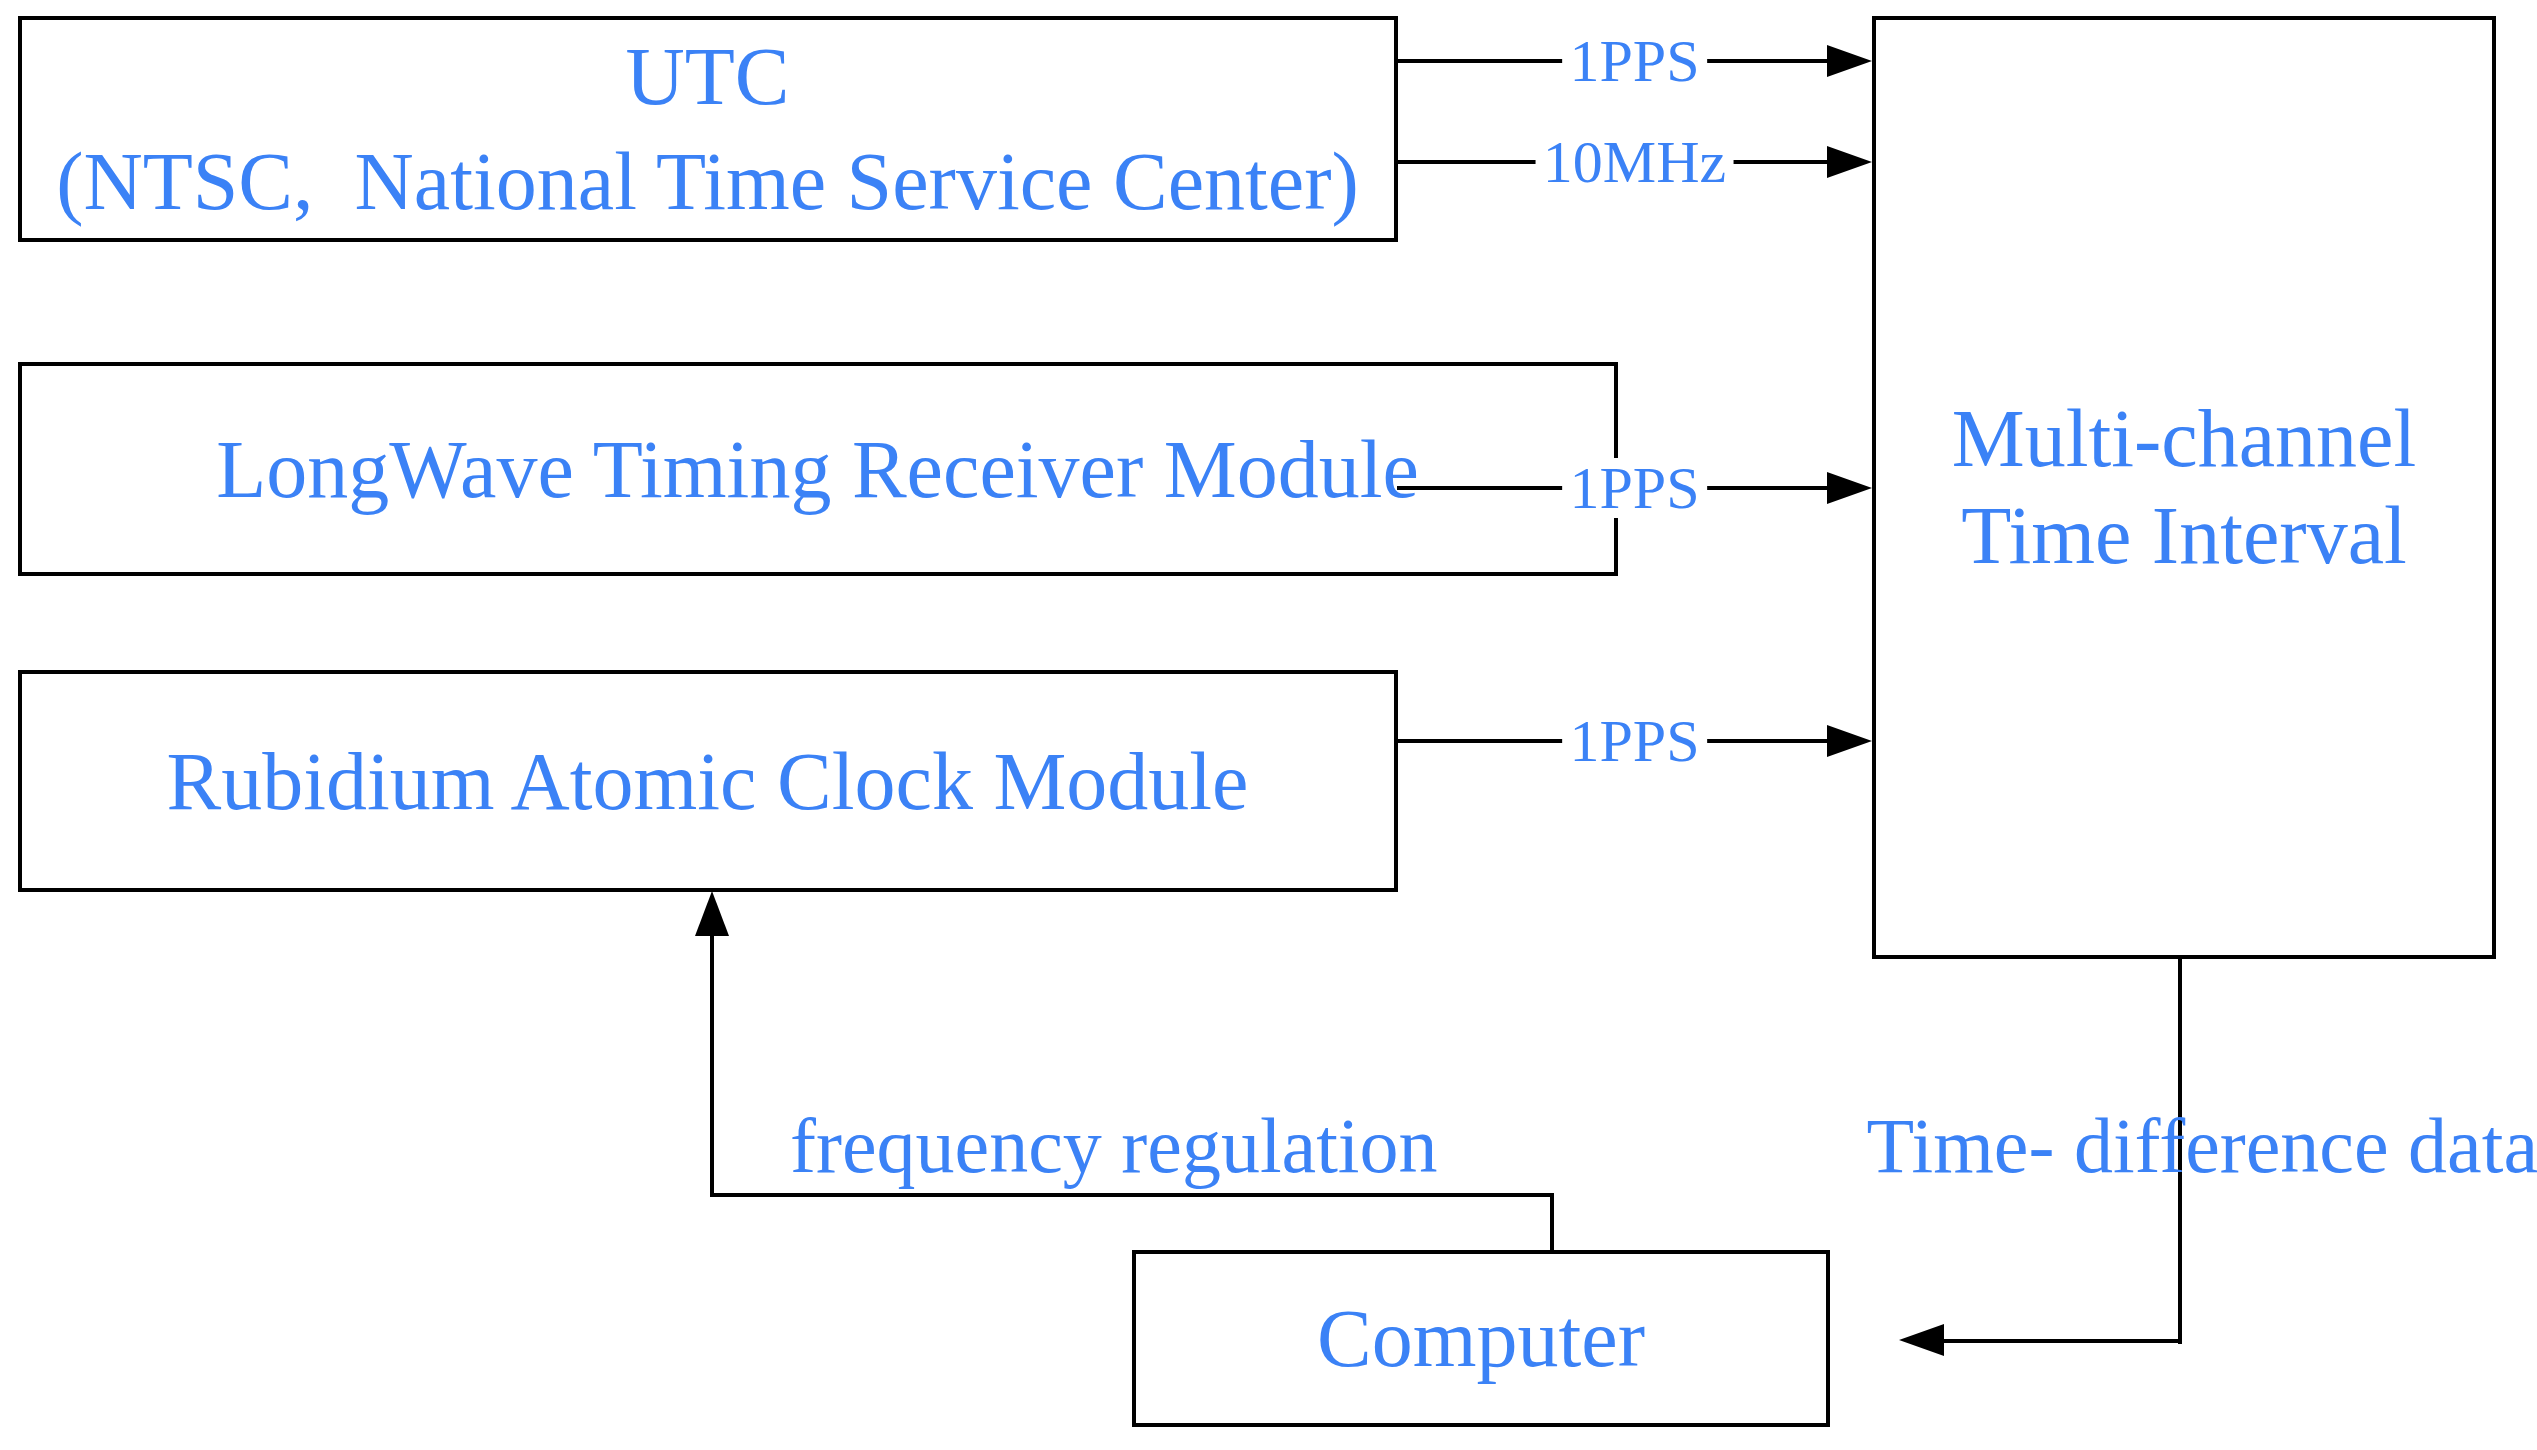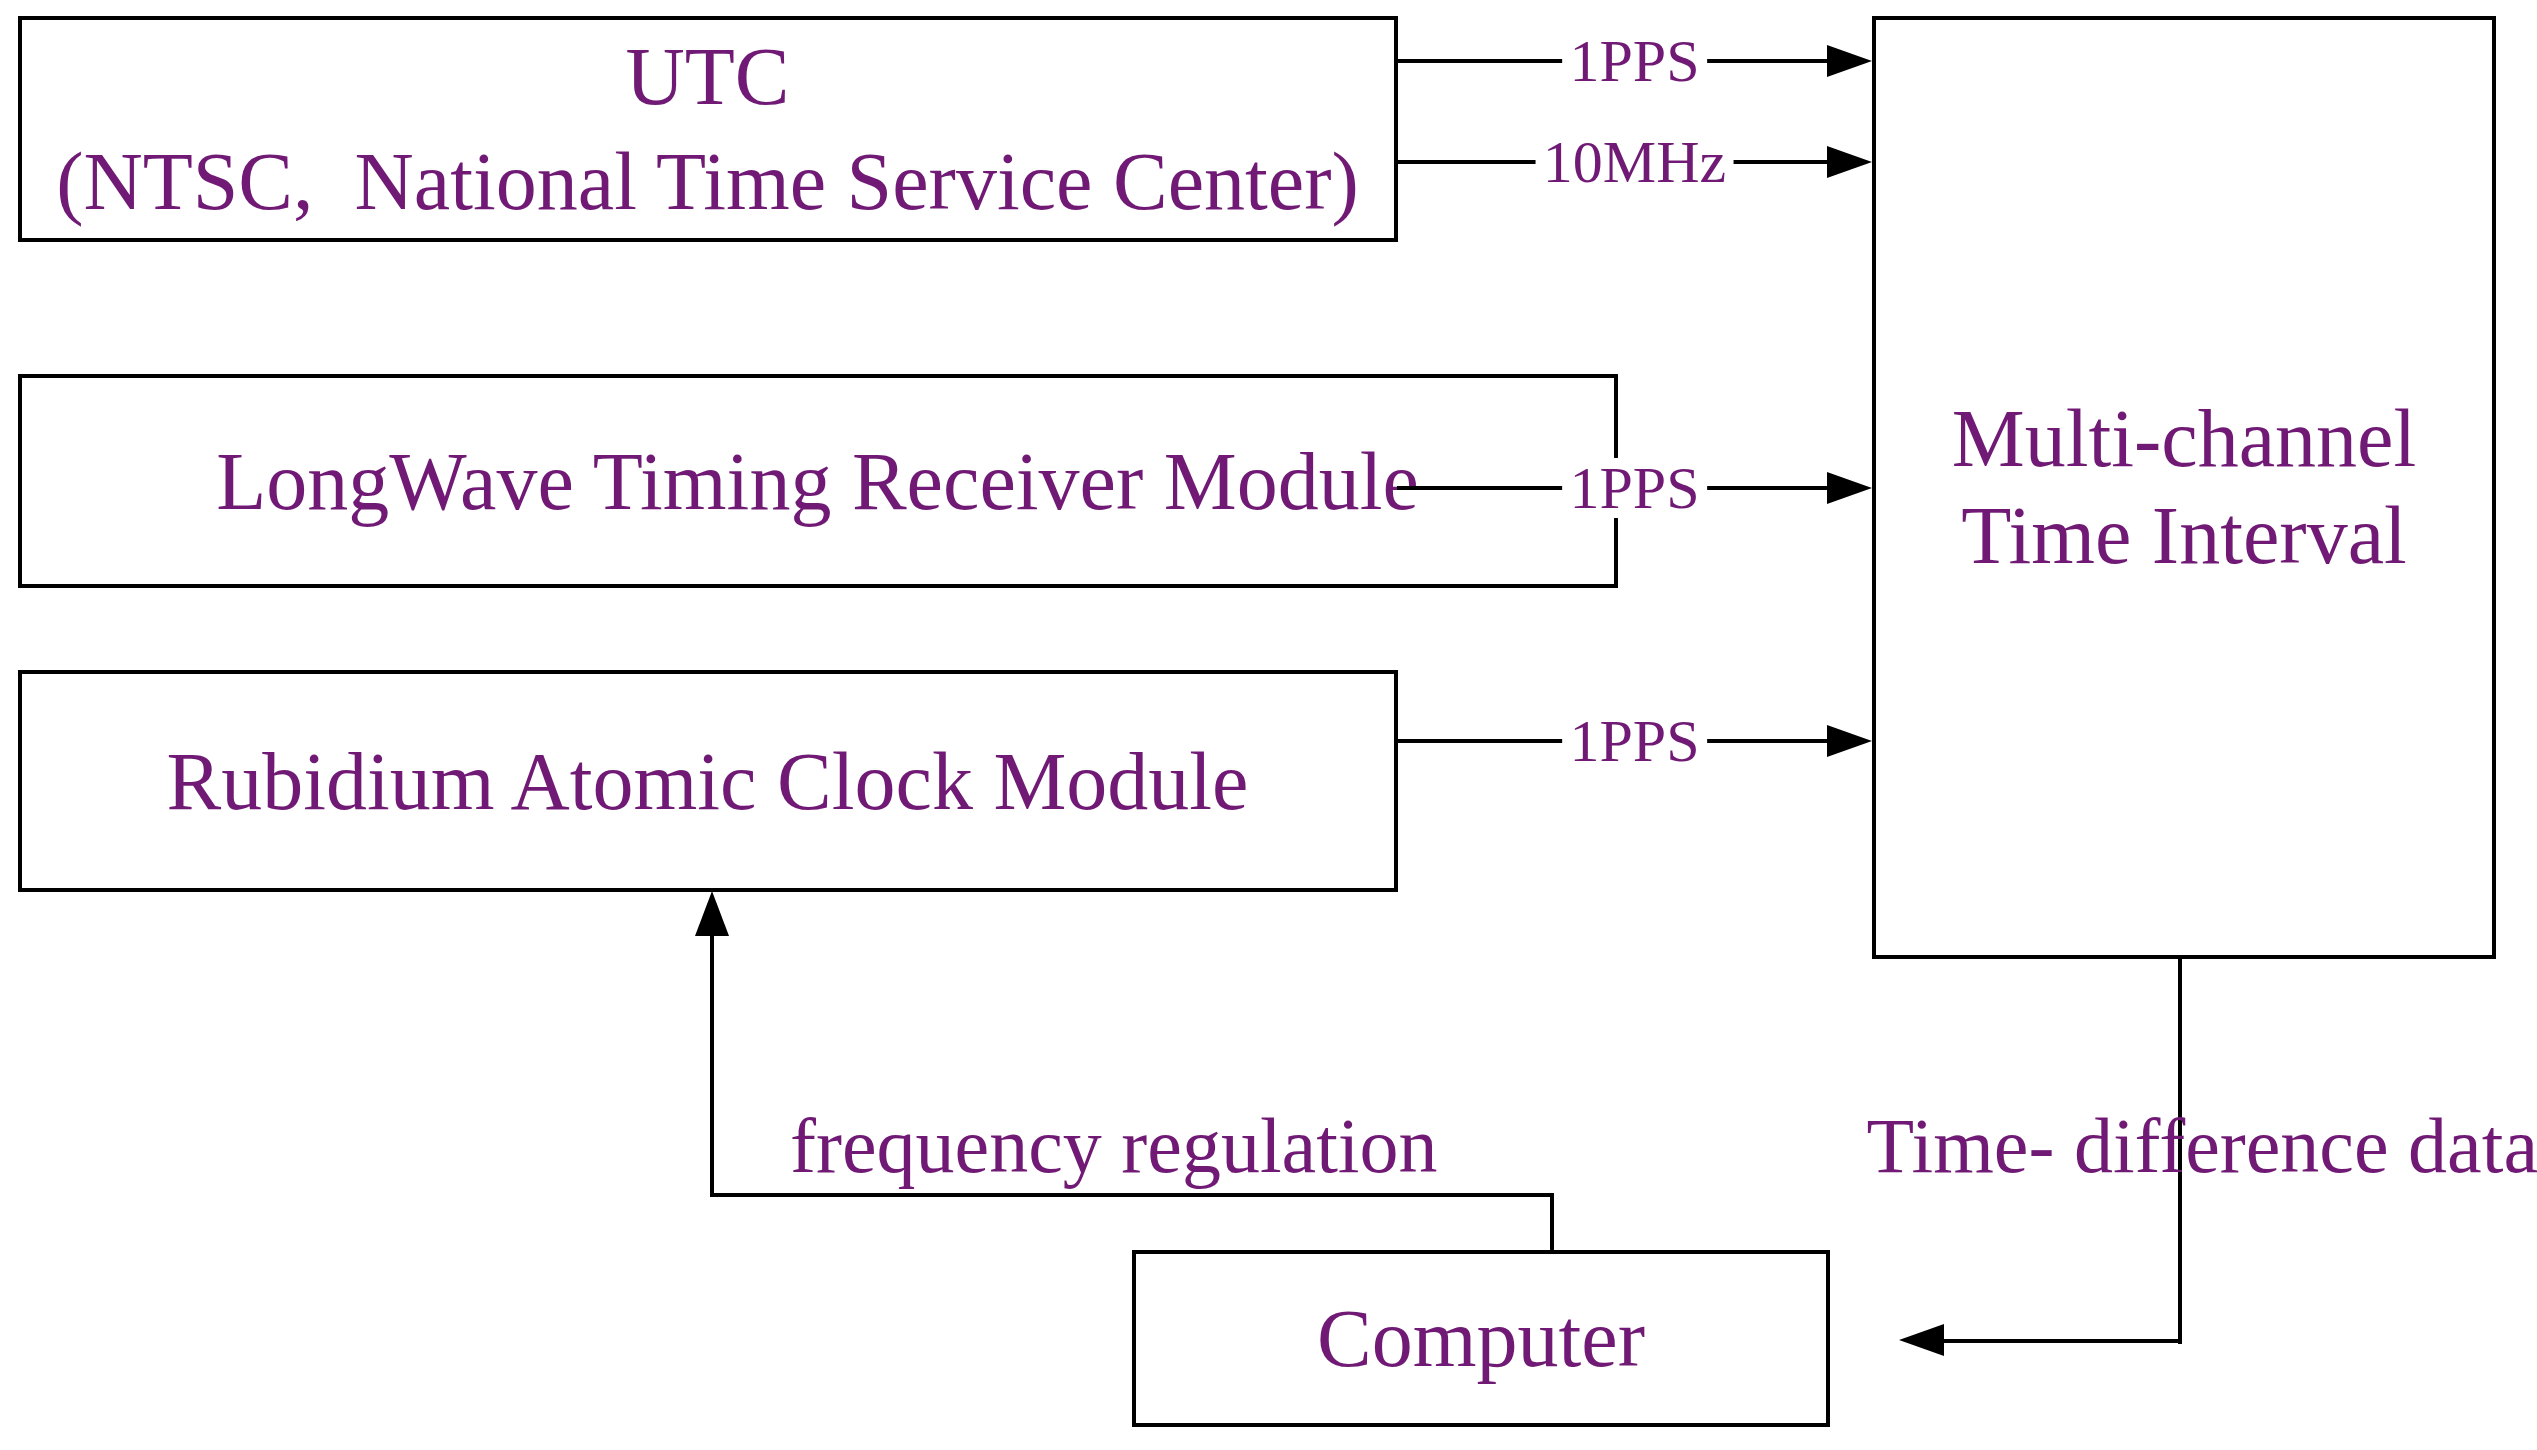--- a/index.html
+++ b/index.html
@@ -1,21 +1,21 @@
 <!DOCTYPE html>
 <html><head>
 <meta charset="utf-8">
 <style>
   html,body{margin:0;padding:0;background:#ffffff;}
   .canvas{
     position:relative;
     width:2538px;height:1451px;
     background:#ffffff;
     font-family:"Liberation Serif","DejaVu Serif",serif;
-    color:#701a75;
+    color:#3b82f6;
     overflow:hidden;
   }
   .box{
     position:absolute;
     box-sizing:border-box;
     border:4.9px solid #000000;
     background:#ffffff;
     display:flex;
     flex-direction:column;
     align-items:center;
@@ -88,21 +88,21 @@
 </head>
 <body>
 
 <div class="canvas">
 
   <div class="box" style="left:17.5px;top:15.6px;width:1380px;height:226px;">
     <div class="box-line">UTC</div>
     <div class="box-line">(NTSC, National Time Service Center)</div>
   </div>
 
-  <div class="box" style="left:17.5px;top:374px;width:1600px;height:214px;align-items:center;">
+  <div class="box" style="left:17.5px;top:362px;width:1600px;height:214px;align-items:center;">
     <div class="box-line">LongWave Timing Receiver Module</div>
   </div>
 
   <div class="box" style="left:17.5px;top:670px;width:1380px;height:222px;">
     <div class="box-line">Rubidium Atomic Clock Module</div>
   </div>
 
   <div class="box" style="left:1872px;top:15.6px;width:624px;height:943px;">
     <div class="counter-line">Multi-channel</div>
     <div class="counter-line">Time Interval</div>

